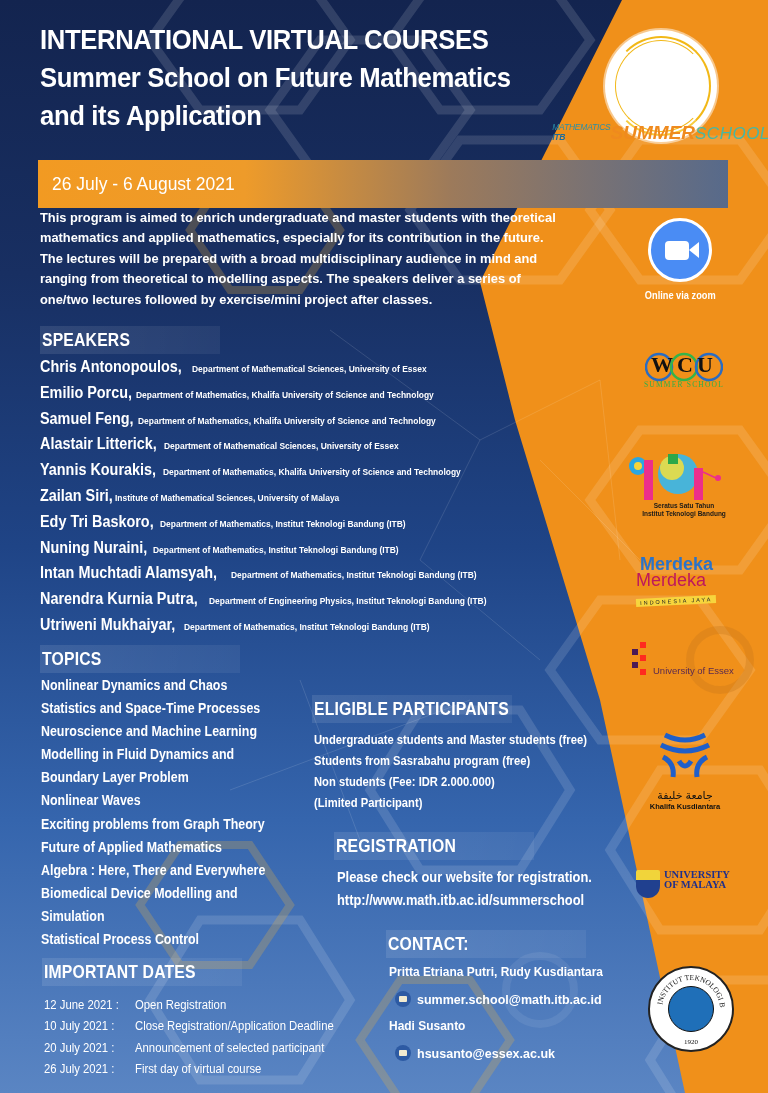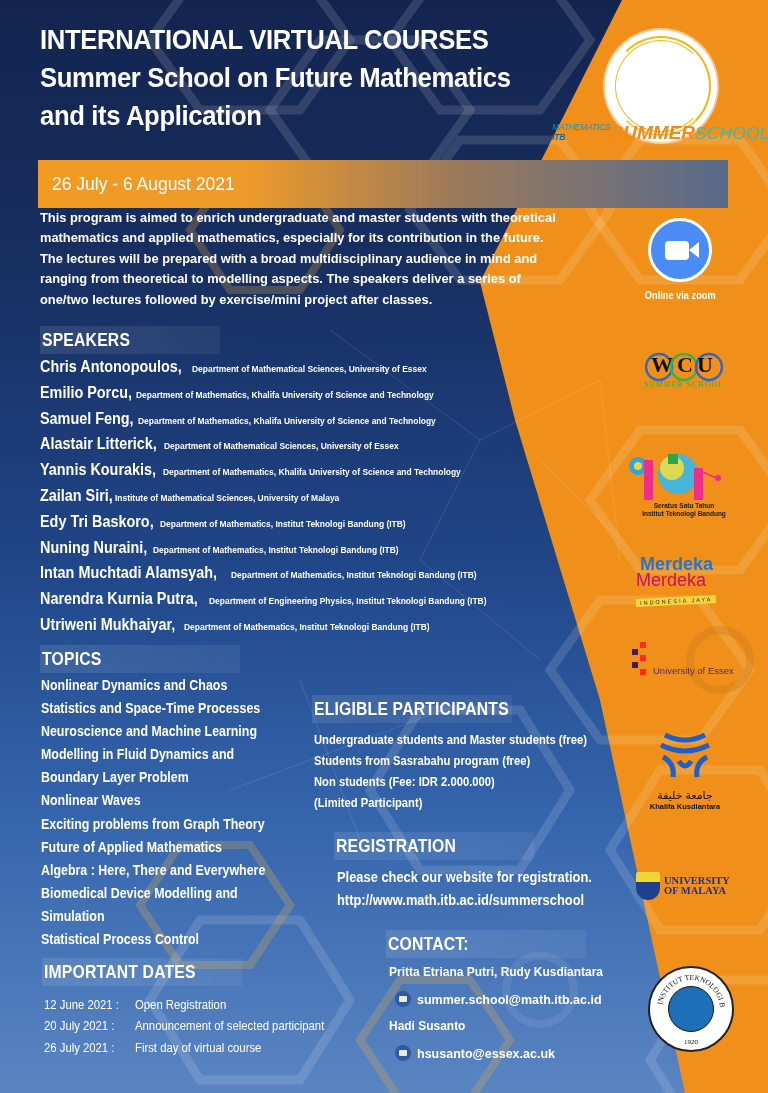--- a/index.html
+++ b/index.html
@@ -110,21 +110,21 @@
 
   .essex { left: 632px; top: 640px; width: 110px; height: 36px; display: flex; align-items: flex-end; }
   .essex .marks { width: 16px; height: 34px; position: relative; margin-right: 5px; }
   .essex .marks i { position: absolute; width: 6px; height: 6px; }
   .essex .name { font-size: 9.5px; color: #5b2a4f; }
 
   .khalifa { left: 640px; top: 727px; width: 90px; height: 86px; text-align: center; }
   .khalifa .ar { font-size: 11px; color: #111; margin-top: 2px; }
   .khalifa .en { font-size: 7.5px; color: #111; font-weight: bold; }
 
-  .malaya { left: 636px; top: 870px; width: 100px; height: 32px; display: flex; align-items: center; }
+  .malaya { left: 636px; top: 870px; width: 100px; height: 32px; display: flex; }
   .malaya .shield { width: 24px; height: 28px; background: linear-gradient(#f1d43a 0 35%, #20408f 35%); border-radius: 2px 2px 12px 12px; margin-right: 4px; flex: none; }
   .malaya .txt { font-family: "Liberation Serif", serif; font-weight: bold; font-size: 10.5px; line-height: 10px; color: #1f2f8a; }
 
   .itb-seal { left: 648px; top: 966px; width: 86px; height: 86px; border-radius: 50%; background: #ffffff; border: 2px solid #222; }
   .itb-seal .inner { position: absolute; left: 18px; top: 18px; width: 46px; height: 46px; border-radius: 50%; background: #1f6fb8; border: 1px solid #111; }
   .itb-seal svg { position: absolute; left: 0; top: 0; }
 </style>
 </head>
 <body>
 
@@ -304,20 +304,24 @@
 
 <div class="section-head" style="left:42px; top:958px; width:200px;">
   <span>IMPORTANT DATES</span>
 </div>
 <div class="dates">
   <div class="date-row">
       <span class="d">12 June 2021 :</span>
       <span class="ev">Open Registration</span>
     </div>
   <div class="date-row">
+      <span class="d">10 July 2021  :</span>
+      <span class="ev">Close Registration/Application Deadline</span>
+    </div>
+  <div class="date-row">
       <span class="d">20 July 2021  :</span>
       <span class="ev">Announcement of selected participant</span>
     </div>
   <div class="date-row">
       <span class="d">26 July 2021  :</span>
       <span class="ev">First day of virtual course</span>
     </div>
 </div>
 
 <div class="logo wcu">

